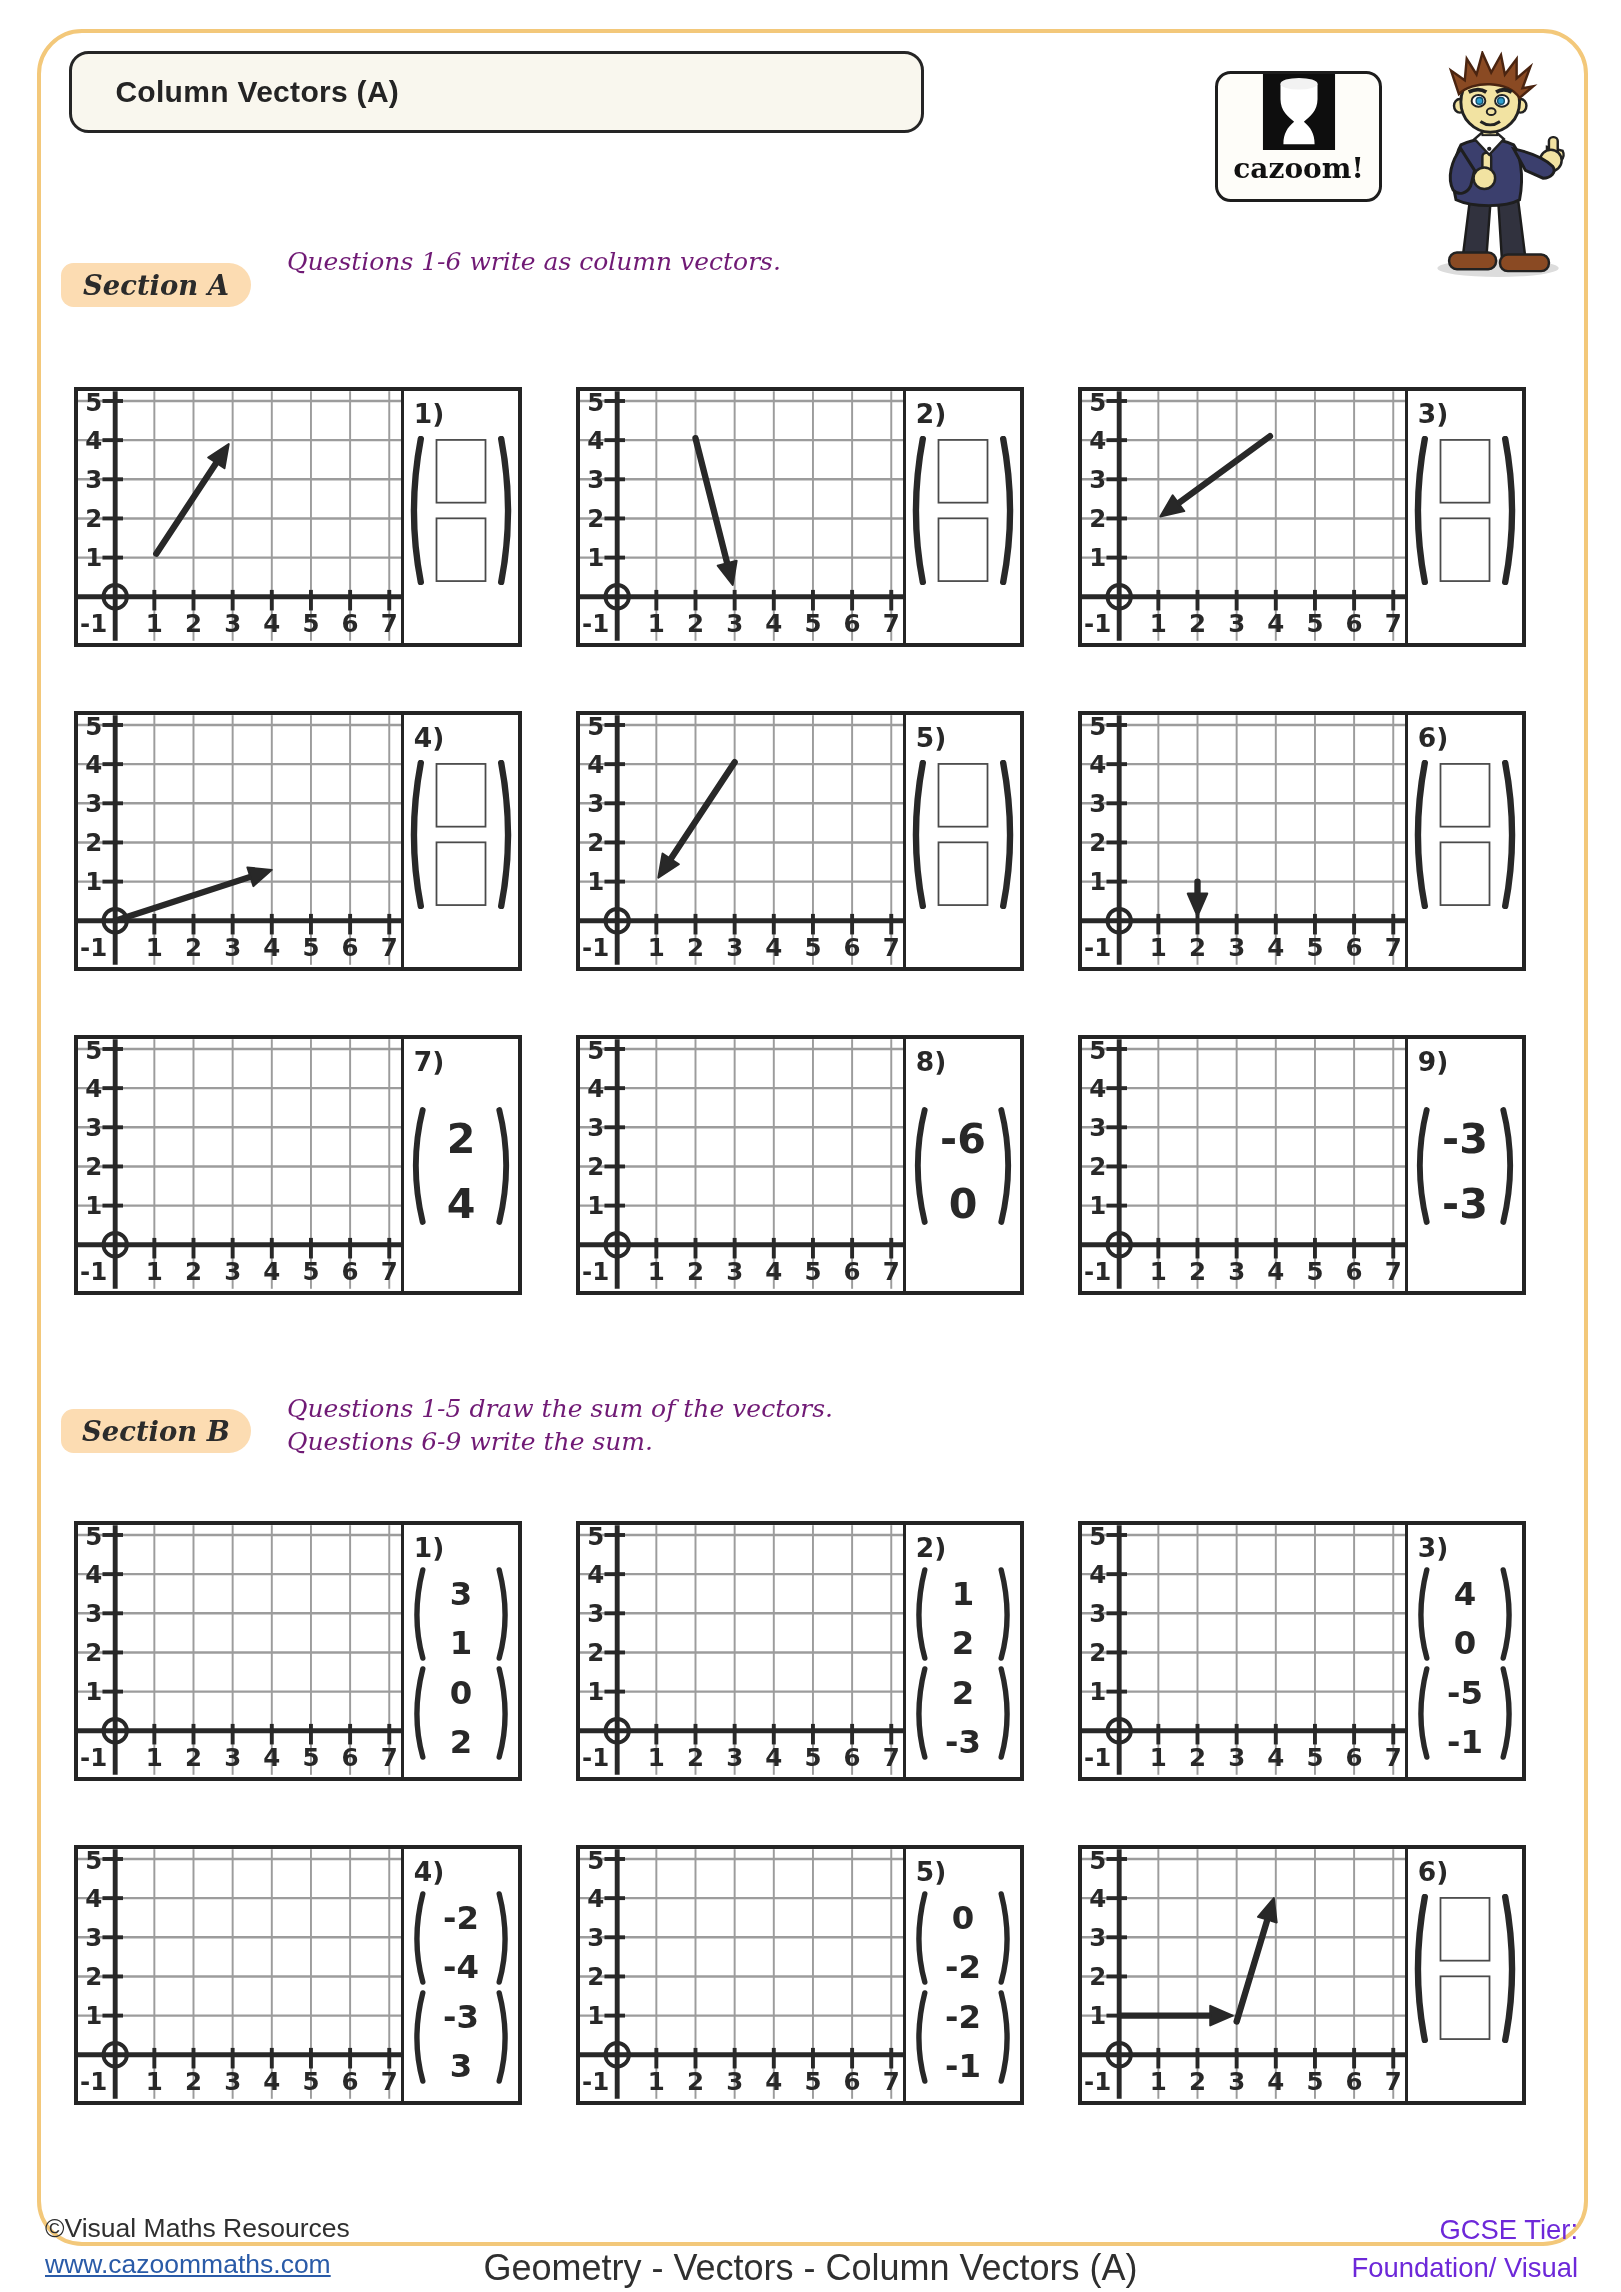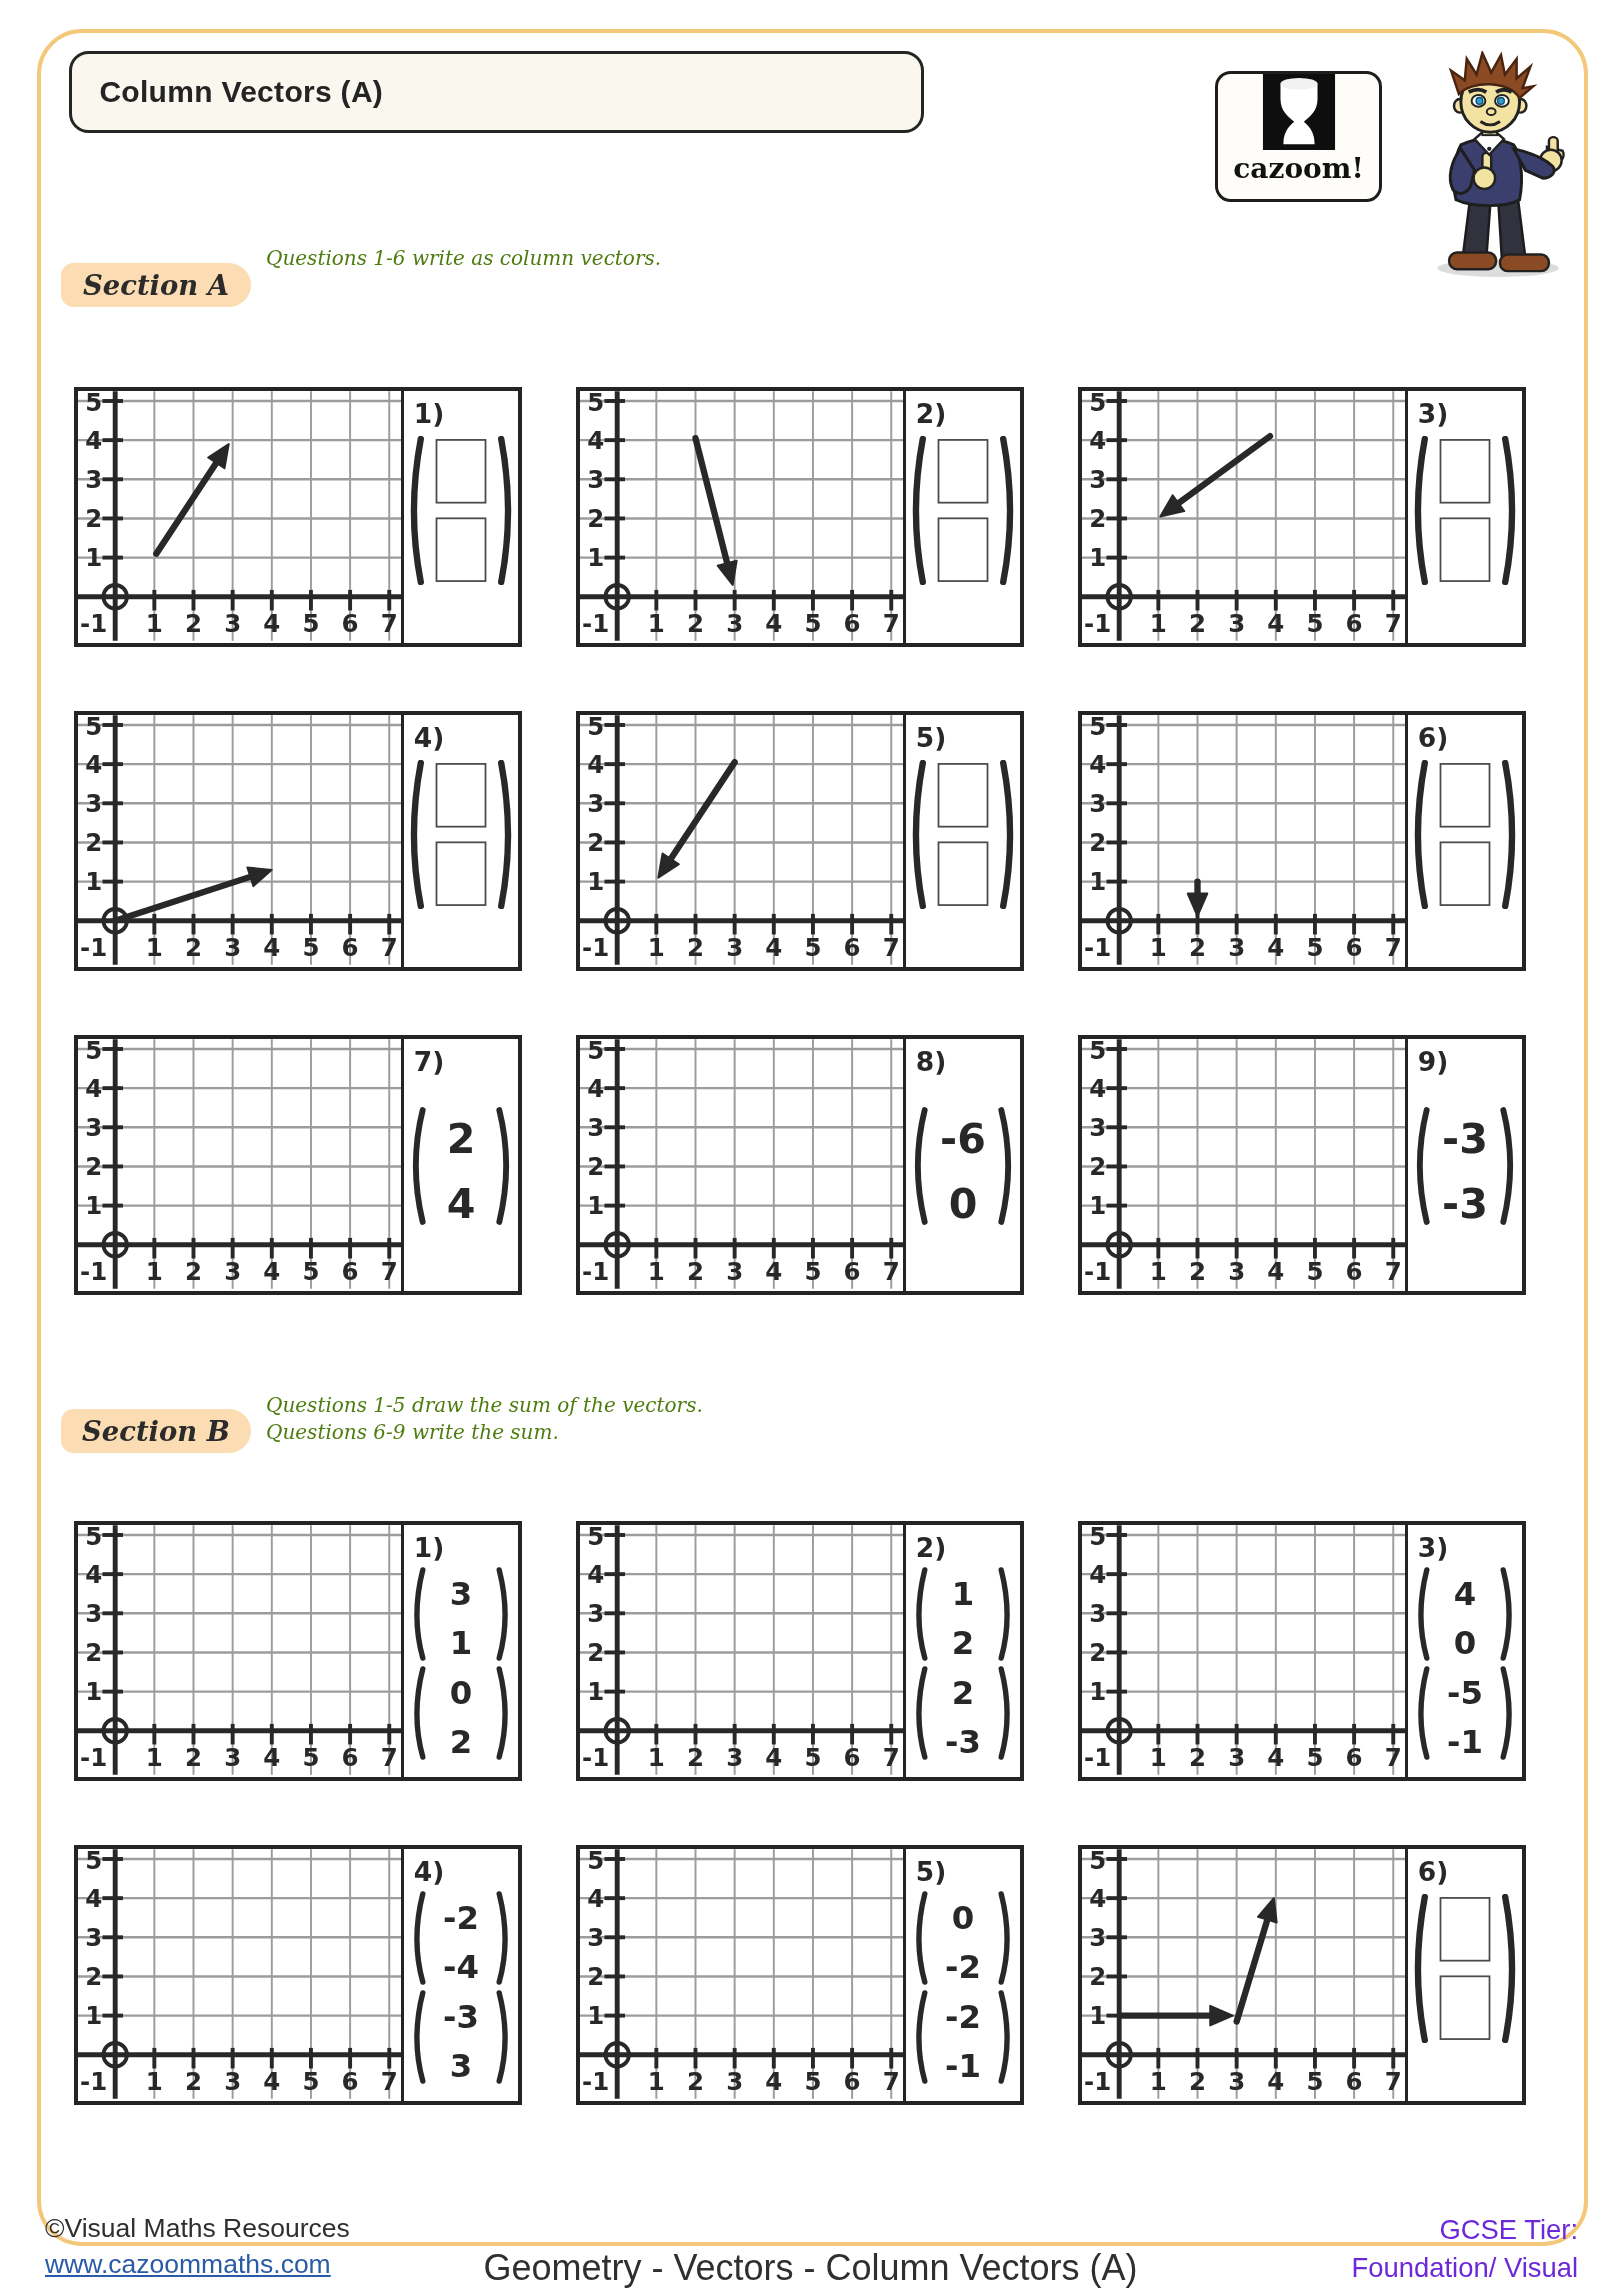--- a/index.html
+++ b/index.html
@@ -3,37 +3,37 @@
 <meta charset="utf-8">
 <style>
   html,body{margin:0;padding:0}
   body{width:1621px;height:2293px;position:relative;background:#ffffff;
        font-family:"Liberation Sans",sans-serif;color:#2b2b2b;overflow:hidden}
   .frame{position:absolute;left:37px;top:29px;width:1543px;height:2209px;
          border:4.9px solid #f3c87a;border-radius:45px}
   .title-box{position:absolute;left:69px;top:51px;width:855px;height:82px;
              background:#f9f7ee;border:3.9px solid #252525;border-radius:19.6px;
              display:flex;align-items:center;padding-left:27.4px;box-sizing:border-box}
-  .title-box h1{font-size:30px;margin:0;font-weight:bold;letter-spacing:0.3px;
+  .title-box h1{font-size:30px;margin:16px;font-weight:bold;letter-spacing:0.3px;
                 font-family:"Liberation Sans",sans-serif;color:#242424}
   .logo-box{position:absolute;left:1215px;top:71px;width:167px;height:131px;
             background:#fefdf9;border:3.9px solid #1d1d1d;border-radius:15.7px;
             display:flex;flex-direction:column;align-items:center;
             box-sizing:border-box}
   .logo-text{font-family:"DejaVu Serif",serif;font-weight:bold;font-size:28px;
              margin-top:2px;color:#111}
   .character{position:absolute;left:1400px;top:51px;z-index:3}
   .section-label{position:absolute;left:61px;width:190px;height:44px;background:#fcdcb2;
                  border-radius:25.5px 45px 45px 25.5px;display:flex;align-items:center;
                  justify-content:center;font-family:"DejaVu Serif",serif;font-style:italic;
                  font-weight:bold;font-size:27.4px;color:#2b2b2b}
   #labelA{top:263px}
   #labelB{top:1409px}
-  .instr{position:absolute;left:266px;font-family:"DejaVu Serif",serif;font-style:italic;
-         font-size:20px;line-height:1.33;color:#4d7c0f}
+  .instr{position:absolute;left:287px;font-family:"DejaVu Serif",serif;font-style:italic;
+         font-size:25px;line-height:1.33;color:#701a75}
   #instrA{top:245px}
   #instrB{top:1392px}
   .qrow{position:absolute;left:74px;display:grid;grid-template-columns:repeat(3,448px);gap:54px}
   #rowA1{top:387px}#rowA2{top:711px}#rowA3{top:1035px}#rowB1{top:1521px}#rowB2{top:1845px}
   .qbox{width:448px;height:260px;border:4.9px solid #242424;box-sizing:border-box;
         display:flex;background:#fff}
   .qgrid{display:block;flex:none}
   .answer{flex:1;border-left:3.9px solid #242424;position:relative;display:flex;
           flex-direction:column;align-items:center;justify-content:flex-start}
   .qnum{position:absolute;top:6.9px;left:9.8px;font-size:26.5px;font-weight:bold;

